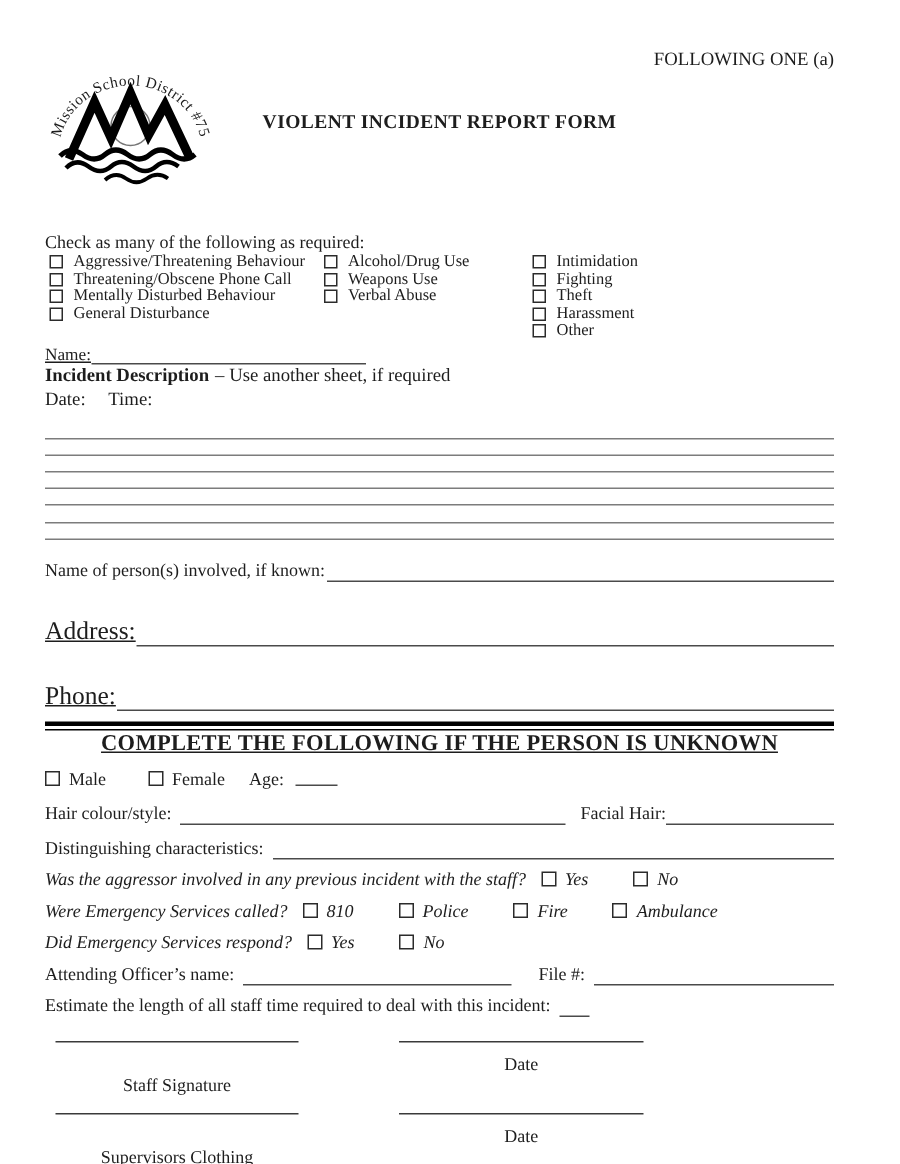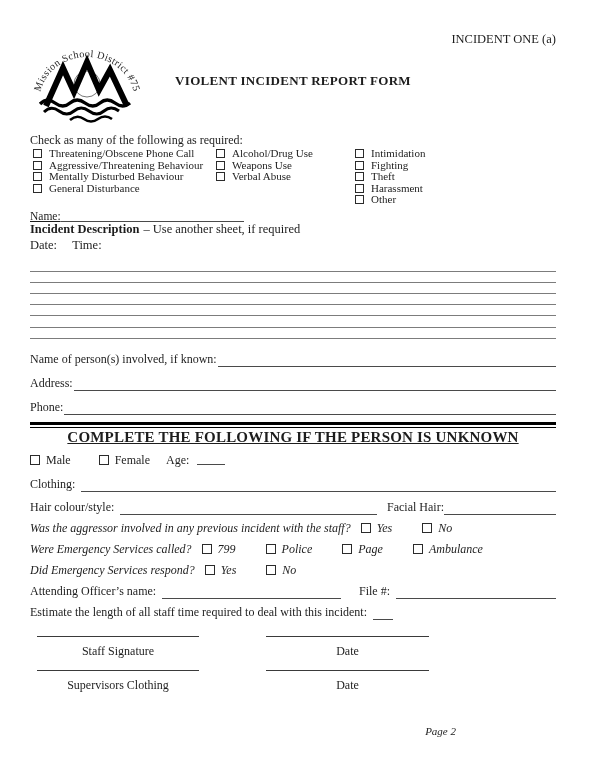--- a/index.html
+++ b/index.html
@@ -13,21 +13,21 @@
     overflow:hidden;
   }
   .page { position:absolute; inset:0; padding:0 44px 0 30px; }
 
   
   .appendix { margin-top:32px; text-align:right; font-size:12.5px; }
   .logo { position:absolute; left:30px; top:38px; width:114px; height:92px; }
   .title { margin-top:26px; text-align:center; font-weight:bold; font-size:13px; letter-spacing:.3px; }
 
   
-  .check-instruction { margin-top:44px; font-size:12px; }
+  .check-instruction { margin-top:65px; font-size:12px; }
   .check-grid { display:grid; grid-template-columns:183px 139px auto; align-items:start; }
   .check-col { display:flex; flex-direction:column; }
   .cb-item { display:flex; align-items:center; height:11.5px; font-size:11px; line-height:11px; cursor:default; }
   .cb { width:9px; height:9px; border:1px solid #2b2b2b; background:#fff; margin:0 7px 0 3px; flex:none; }
   .cb.big { width:10px; height:10px; margin:0 6px 0 0; }
 
   
   .row { display:flex; align-items:flex-end; }
   .blank { border-bottom:1px solid #4a4a4a; height:12px; }
   .grow { flex:1; }
@@ -37,21 +37,21 @@
   .desc-row { margin-top:0px; font-size:12.5px; }
   .desc-row b { font-weight:bold; }
   .desc-row .note { margin-left:4px; }
   .datetime-row { margin-top:1px; font-size:12.5px; }
   .datetime-row .time { margin-left:12px; }
 
   .rules { margin-top:8px; }
   .rule { height:11.2px; border-bottom:1px solid #7c7c7c; }
 
   .persons-row { margin-top:13px; font-size:12px; }
-  .addr-row, .phone-row { margin-top:9px; font-size:12px; }
+  .addr-row, .phone-row { margin-top:23px; font-size:17px;text-decoration:underline; }
   .persons-row .blank, .addr-row .blank, .phone-row .blank { margin-left:1px; }
 
   
   .double-rule { margin-top:7px; border-top:3px solid #000; border-bottom:1.5px solid #000; height:6px; }
   .section-heading { margin-top:1px; text-align:center; font-weight:bold; font-size:15px; text-decoration:underline; letter-spacing:.2px; }
 
   .sex-row { margin-top:7px; display:flex; align-items:center; font-size:12px; }
   .sex-row .female { margin-left:28px;text-align:center; }
   .sex-row .age-label { margin-left:16px; }
   .sex-row .blank { width:28px; margin-left:8px; height:10px; }
@@ -76,21 +76,21 @@
 
   .staffcount-row { margin-top:8px; font-size:12px; }
   .staffcount-row .blank { width:38px; margin-left:6px; height:10px; }
   .estimate-row { margin-top:6px; font-size:12px; }
   .estimate-row .blank { width:20px; margin-left:6px; height:10px; }
 
   
   .sig-row { margin-top:16px; display:flex; }
   .sig-row.second { margin-top:11px; }
   .sig-col { display:flex; flex-direction:column; }
-  .sig-col.left { margin-left:7px; width:162px; }
+  .sig-col.left { margin-left:7px; width:162px;gap:14px; }
   .sig-col.right { margin-left:67px; width:163px; }
   .sig-line { border-bottom:1px solid #3a3a3a; height:1px; }
   .sig-label { margin-top:7px; text-align:center; font-size:12px; }
 
   
   .footer { margin-top:32px; text-align:right; padding-right:100px; font-style:italic; font-size:11px; line-height:13px; }
 </style>
 </head>
 <body>
 
@@ -103,33 +103,33 @@
     <text font-size="10.2" font-family="Liberation Serif, serif" fill="#1d1d1d" letter-spacing="0.4">
       <textPath href="#arcpath" startOffset="50%" text-anchor="middle">Mission School District #75</textPath>
     </text>
     <circle cx="57" cy="46" r="13" fill="none" stroke="#777" stroke-width="1"></circle>
     <path d="M16,68 L33,30 L44,54 L57,24 L69,52 L80,32 L97,68" fill="none" stroke="#000" stroke-width="6" stroke-linejoin="miter"></path>
     <path d="M10,66 q7,-7 15,-1 t15,0 t15,0 t15,0 t15,0 t15,0" fill="none" stroke="#000" stroke-width="3.4"></path>
     <path d="M14,74 q7,-7 15,-1 t15,0 t15,0 t15,0 t15,0" fill="none" stroke="#000" stroke-width="3"></path>
     <path d="M40,82 q7,-6 14,-1 t14,0 t14,0" fill="none" stroke="#000" stroke-width="2.6"></path>
   </svg>
 
-  <div class="appendix">INCIDENT ONE (a)</div>
+  <div class="appendix">FOLLOWING ONE (a)</div>
   <div class="title">VIOLENT INCIDENT REPORT FORM</div>
 
   <div class="check-instruction">Check as many of the following as required:</div>
   <div class="check-grid">
     <div class="check-col">
       <label class="cb-item">
           <span class="cb"></span>
+          <span>Aggressive/Threatening Behaviour</span>
+        </label>
+      <label class="cb-item">
+          <span class="cb"></span>
           <span>Threatening/Obscene Phone Call</span>
-        </label>
-      <label class="cb-item">
-          <span class="cb"></span>
-          <span>Aggressive/Threatening Behaviour</span>
         </label>
       <label class="cb-item">
           <span class="cb"></span>
           <span>Mentally Disturbed Behaviour</span>
         </label>
       <label class="cb-item">
           <span class="cb"></span>
           <span>General Disturbance</span>
         </label>
     </div>
@@ -215,58 +215,58 @@
         <span>Male</span>
       </label>
     <label class="q-item female">
         <span class="cb big"></span>
         <span>Female</span>
       </label>
     <span class="age-label">Age:</span>
     <span class="blank"></span>
   </div>
 
-  <div class="row clothing-row">
-    <span>Clothing:</span>
-    <span class="blank grow"></span>
-  </div>
 
   <div class="row hair-row">
     <span>Hair colour/style:</span>
     <span class="blank grow first"></span>
     <span>Facial Hair:</span>
     <span class="blank second"></span>
   </div>
 
+  <div class="row dist-row">
+    <span>Distinguishing characteristics:</span>
+    <span class="blank grow"></span>
+  </div>
 
   <div class="q-row">
     <span>Was the aggressor involved in any previous incident with the staff?</span>
     <label class="opt first">
         <span class="cb big"></span>
         <span>Yes</span>
       </label>
     <label class="opt">
         <span class="cb big"></span>
         <span>No</span>
       </label>
   </div>
 
   <div class="q-row">
     <span>Were Emergency Services called?</span>
     <label class="opt first">
         <span class="cb big"></span>
-        <span>799</span>
+        <span>810</span>
       </label>
     <label class="opt">
         <span class="cb big"></span>
         <span>Police</span>
       </label>
     <label class="opt">
         <span class="cb big"></span>
-        <span>Page</span>
+        <span>Fire</span>
       </label>
     <label class="opt">
         <span class="cb big"></span>
         <span>Ambulance</span>
       </label>
   </div>
 
   <div class="q-row">
     <span>Did Emergency Services respond?</span>
     <label class="opt first">

